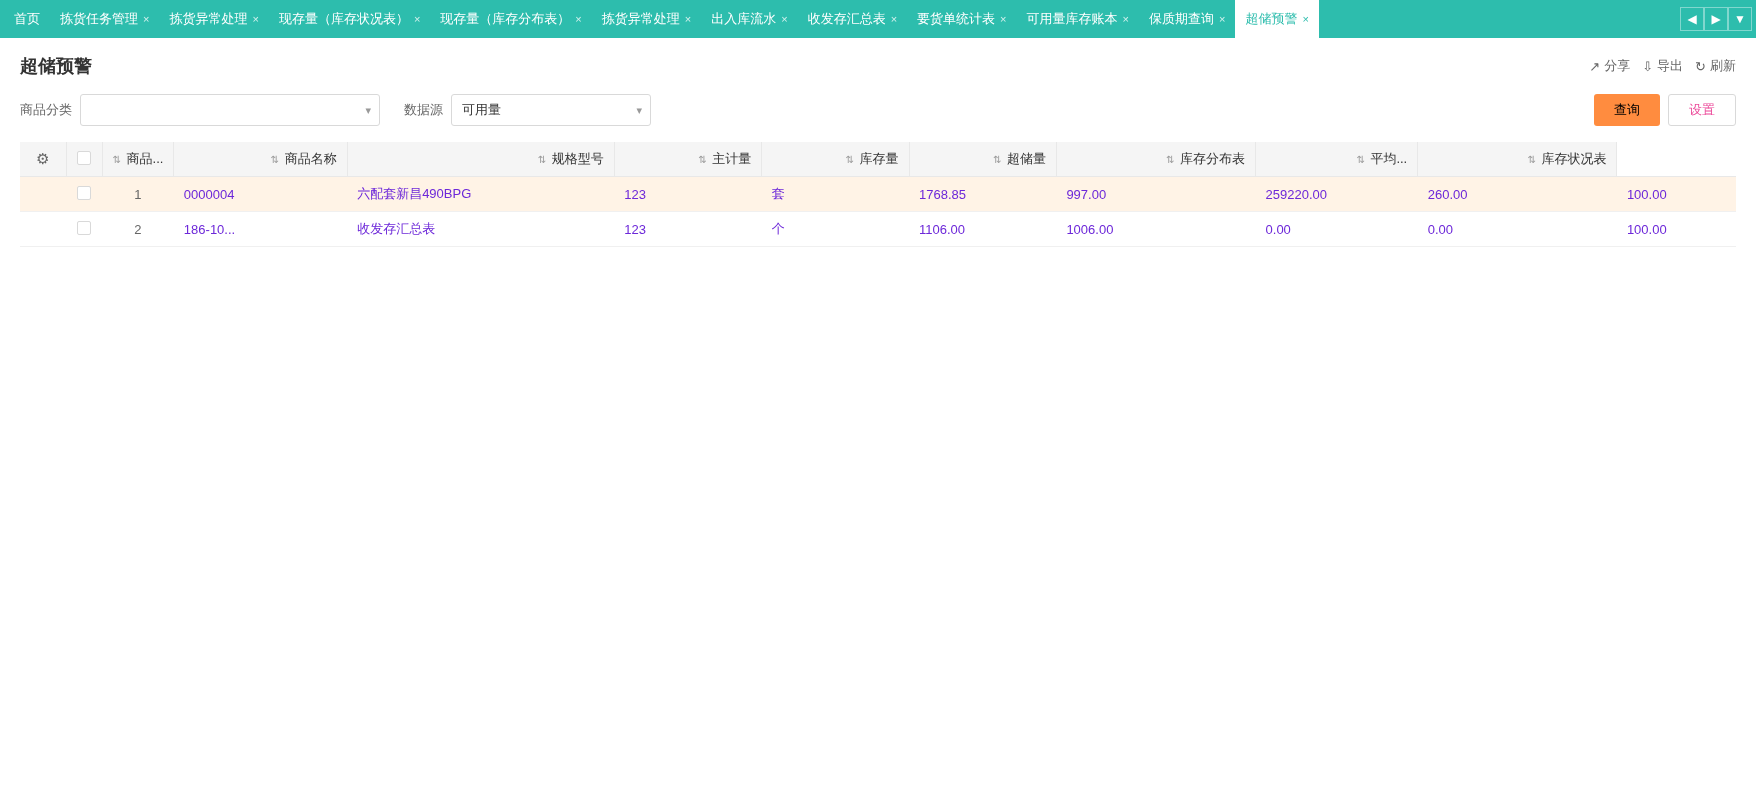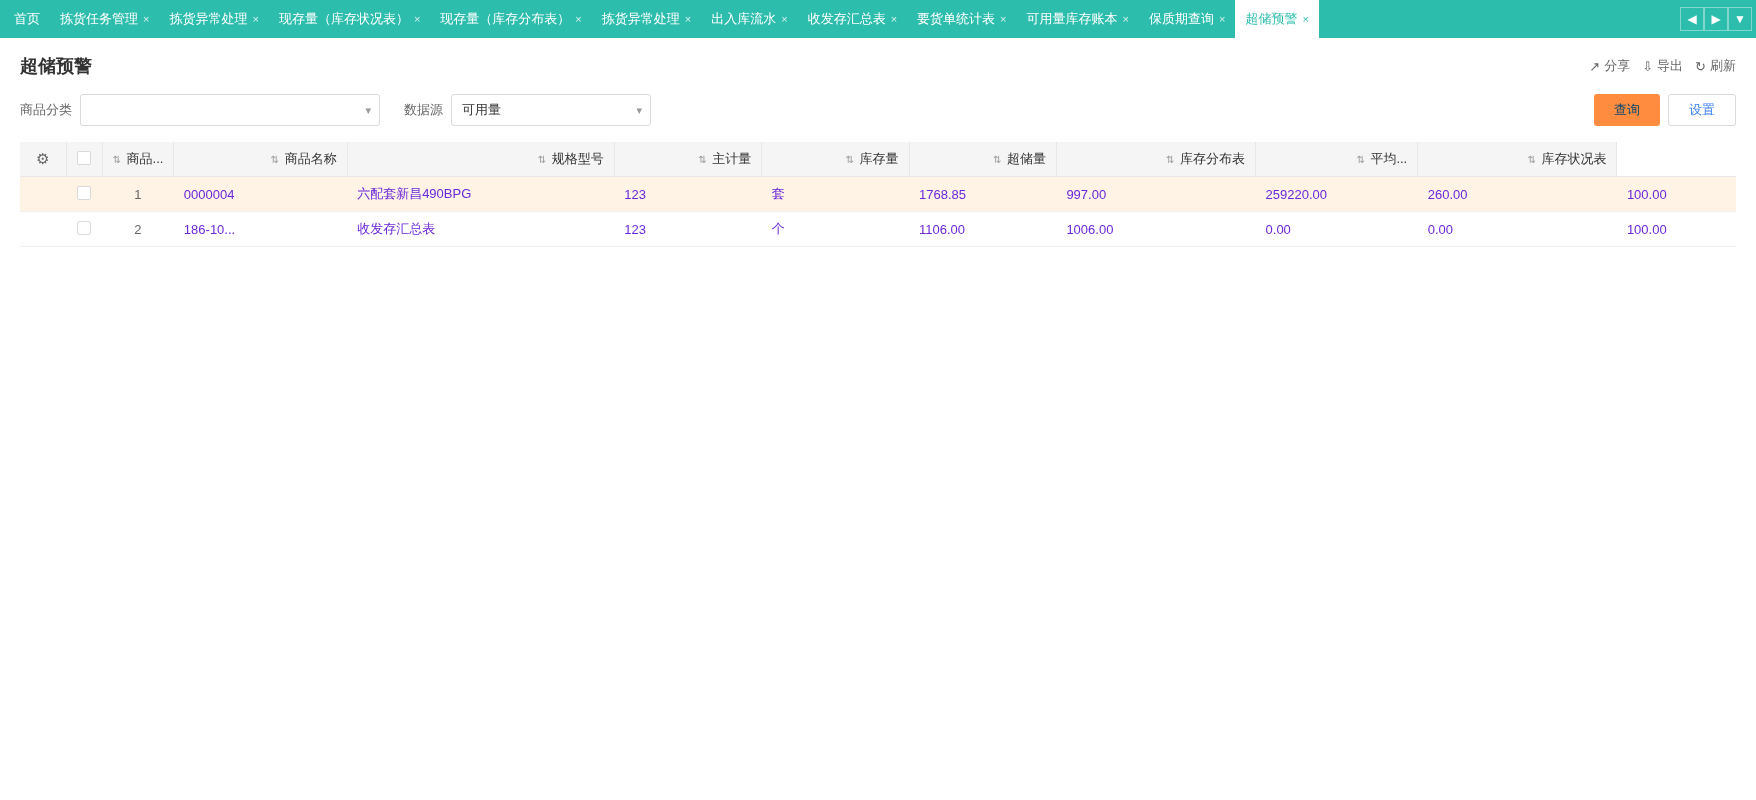--- a/index.html
+++ b/index.html
@@ -123,31 +123,31 @@
       color: #999;
       font-size: 11px;
     }
     .filter-actions {
       margin-left: auto;
       display: flex;
       gap: 8px;
     }
     .btn-query {
       background: #ff8c3f;
-      color: #0c4a6e;
+      color: #000000;
       border: none;
       border-radius: 3px;
       padding: 6px 20px;
       cursor: pointer;
       font-size: 13px;
       height: 32px;
     }
     .btn-settings {
       background: #fff;
-      color: #3b82f6;
+      color: #ec4899;
       border: 1px solid #d9d9d9;
       border-radius: 3px;
       padding: 6px 20px;
       cursor: pointer;
       font-size: 13px;
       height: 32px;
     }
 
     
     .data-table {

